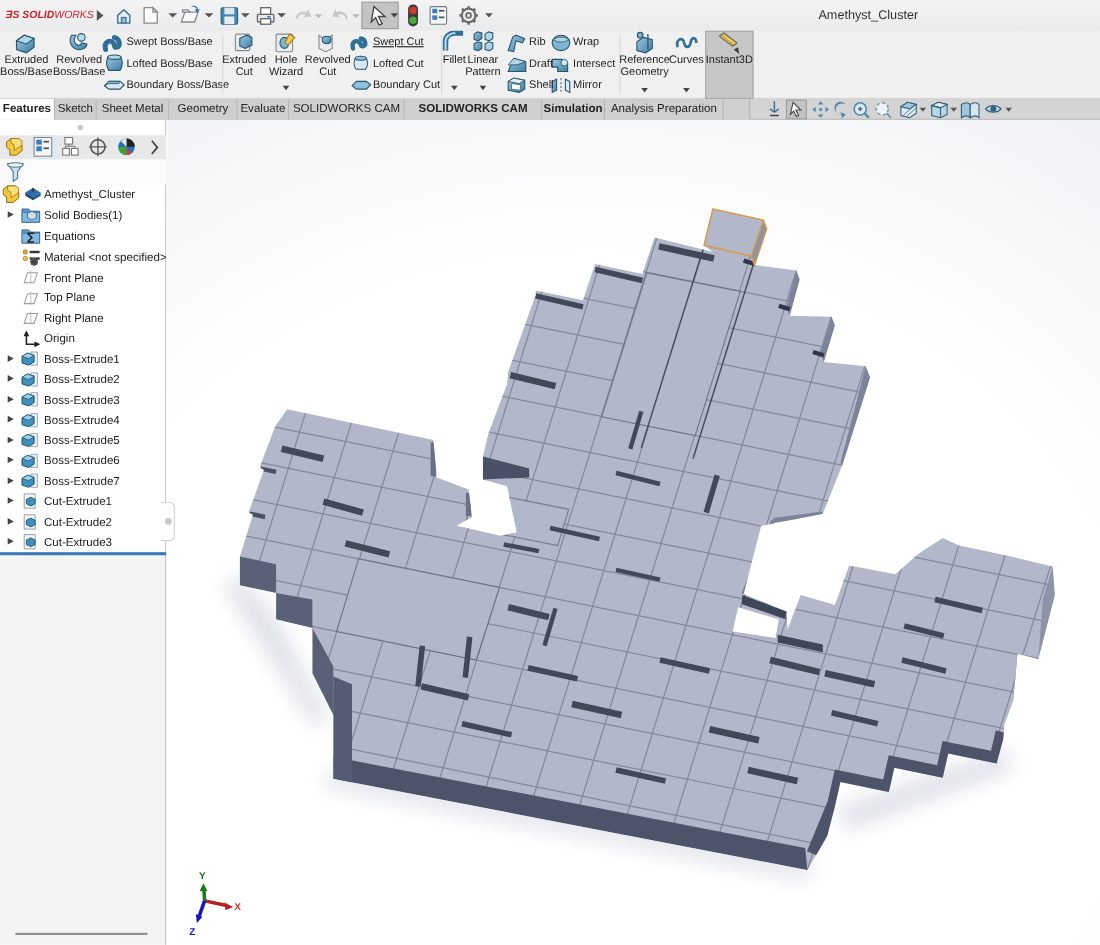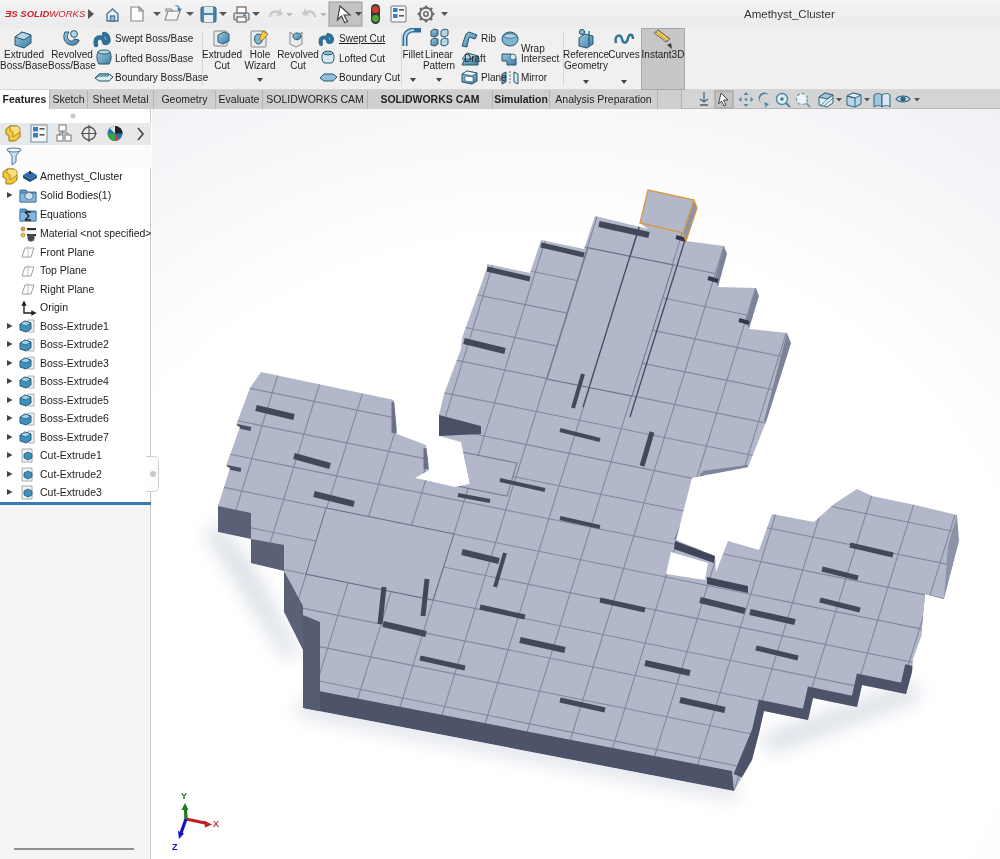--- a/index.html
+++ b/index.html
@@ -232,23 +232,23 @@
     <div class="rlbl" style="left:268px;top:21px;width:60px;">Revolved<br>Cut</div>
     <div class="rlbl" style="left:339px;top:5px;text-align:left;text-decoration:underline;">Swept Cut</div>
     <div class="rlbl" style="left:339px;top:25px;text-align:left;">Lofted Cut</div>
     <div class="rlbl" style="left:339px;top:44px;text-align:left;">Boundary Cut</div>
     <div class="rsep" style="left:401px;"></div>
     <div class="rlbl" style="left:390px;top:21px;width:46px;">Fillet</div>
     <div class="dda" style="left:410px;top:50px;"></div>
     <div class="rlbl" style="left:413px;top:21px;width:52px;">Linear<br>Pattern</div>
     <div class="dda" style="left:436px;top:50px;"></div>
     <div class="rlbl" style="left:481px;top:5px;text-align:right;">Rib</div>
-    <div class="rlbl" style="left:464px;top:25px;text-align:right;">Draft</div>
-    <div class="rlbl" style="left:481px;top:44px;text-align:left;">Plane</div>
-    <div class="rlbl" style="left:521px;top:15px;text-align:right;">Wrap</div>
+    <div class="rlbl" style="left:481px;top:25px;text-align:right;">Draft</div>
+    <div class="rlbl" style="left:481px;top:44px;text-align:left;">Shell</div>
+    <div class="rlbl" style="left:521px;top:5px;text-align:right;">Wrap</div>
     <div class="rlbl" style="left:521px;top:25px;text-align:left;">Intersect</div>
     <div class="rlbl" style="left:521px;top:44px;text-align:left;">Mirror</div>
     <div class="rsep" style="left:563px;"></div>
     <div class="rlbl" style="left:556px;top:21px;width:60px;">Reference<br>Geometry</div>
     <div class="dda" style="left:583px;top:52px;"></div>
     <div class="rlbl" style="left:602px;top:21px;width:44px;">Curves</div>
     <div class="dda" style="left:621px;top:52px;"></div>
     <div class="rlbl" style="left:639px;top:21px;width:48px;">Instant3D</div>
   </div>
   <div id="tabrow">

